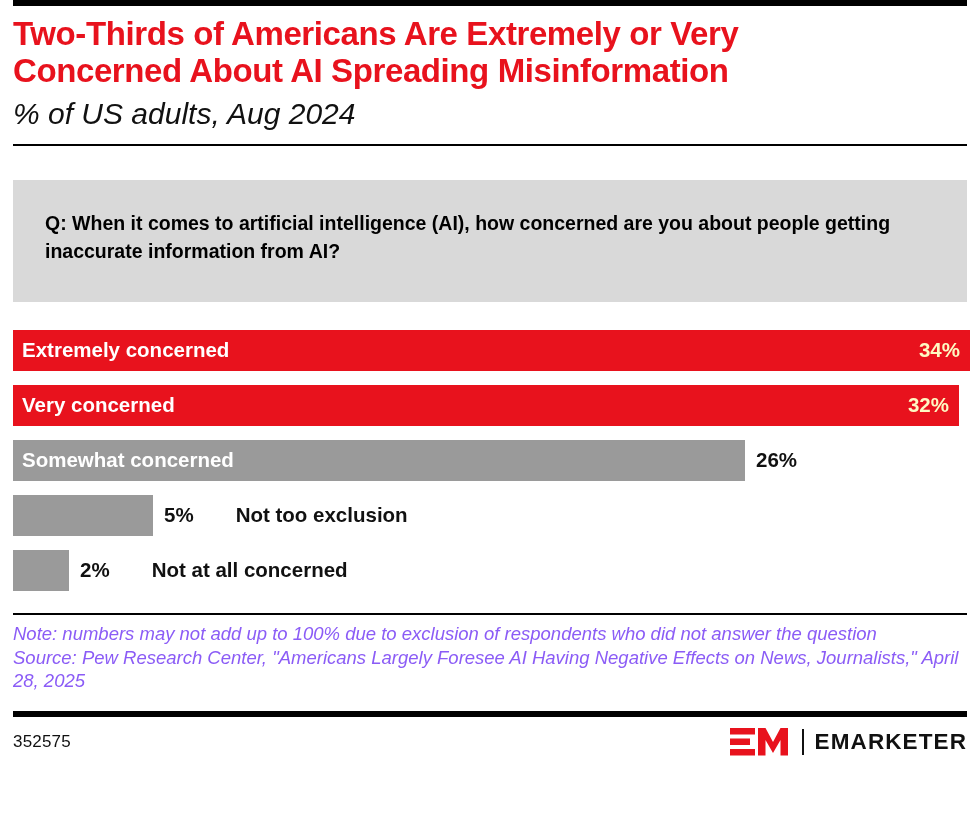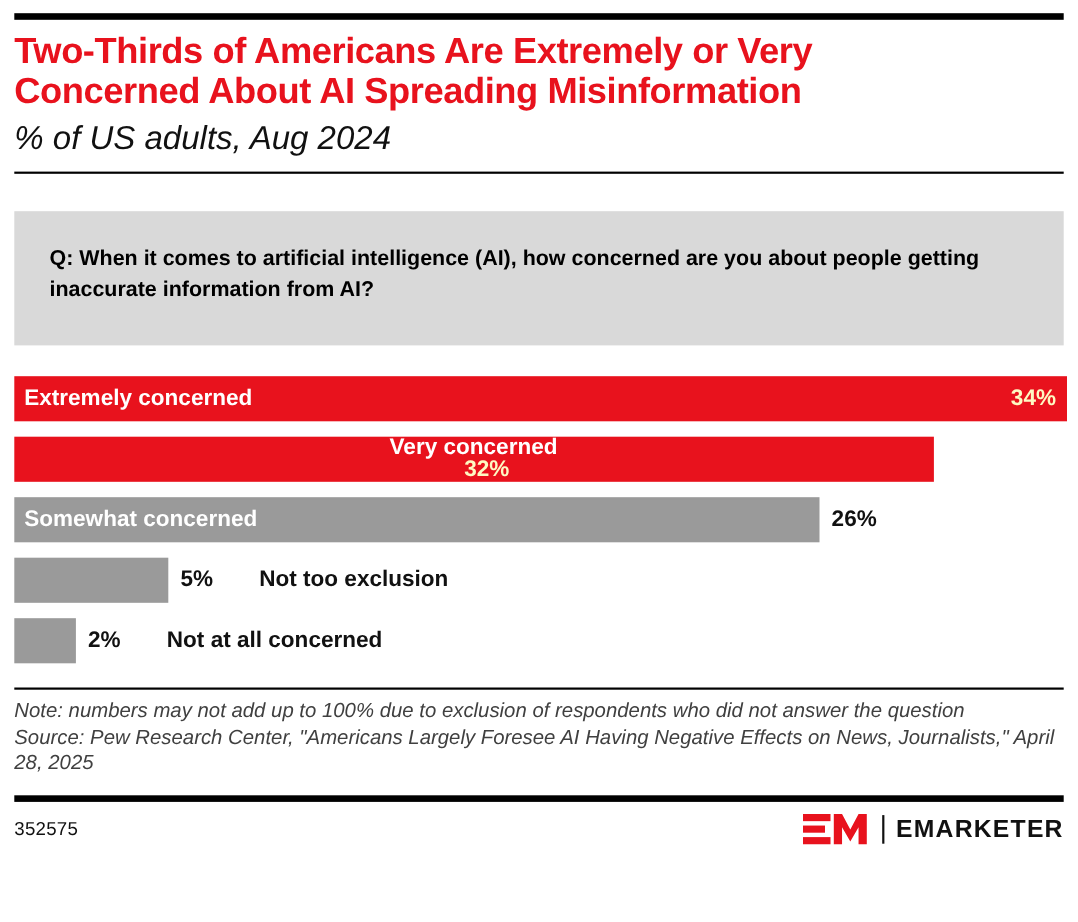--- a/index.html
+++ b/index.html
@@ -29,21 +29,21 @@
     background: #000000;
     width: 100%;
   }
   .rule-thin {
     height: 2px;
     background: #000000;
     width: 100%;
   }
 
   
-  .header { padding-top: 12px; }
+  .header { padding-top: 0; }
   .title {
     color: #E8121D;
     font-family: "Liberation Sans Narrow", "Liberation Sans", sans-serif;
     font-weight: bold;
     font-size: 33px;
     line-height: 1.12;
     letter-spacing: -0.4px;
     margin: 10px 0 0 0;
     max-width: 900px;
   }
@@ -130,21 +130,21 @@
     margin-left: 42px;
   }
 
   
   .footnotes-rule { margin-top: 22px; }
   .footnotes {
     margin-top: 7px;
     font-style: italic;
     font-size: 18.5px;
     line-height: 1.28;
-    color: #404040;
+    color: #8b5cf6;
   }
   .footnote-line { margin: 0; }
 
   
   .footer-rule { margin-top: 18px; }
   .footer {
     display: flex;
     align-items: center;
     justify-content: space-between;
     margin-top: 10px;
@@ -195,21 +195,21 @@
   <div class="chart">
 
     <div class="bar-row">
       <div class="bar red" style="width: 957px; align-items: center;">
         <span class="bar-label-in">Extremely concerned</span>
         <span class="bar-value-in">34%</span>
       </div>
     </div>
 
     <div class="bar-row">
-      <div class="bar red" style="width: 836px; flex-direction: column;">
+      <div class="bar red" style="width: 946px;">
         <span class="bar-label-in">Very concerned</span>
         <span class="bar-value-in">32%</span>
       </div>
     </div>
 
     <div class="bar-row">
       <div class="bar gray" style="width: 732px;">
         <span class="bar-label-in">Somewhat concerned</span>
       </div>
       <div class="bar-outside">

